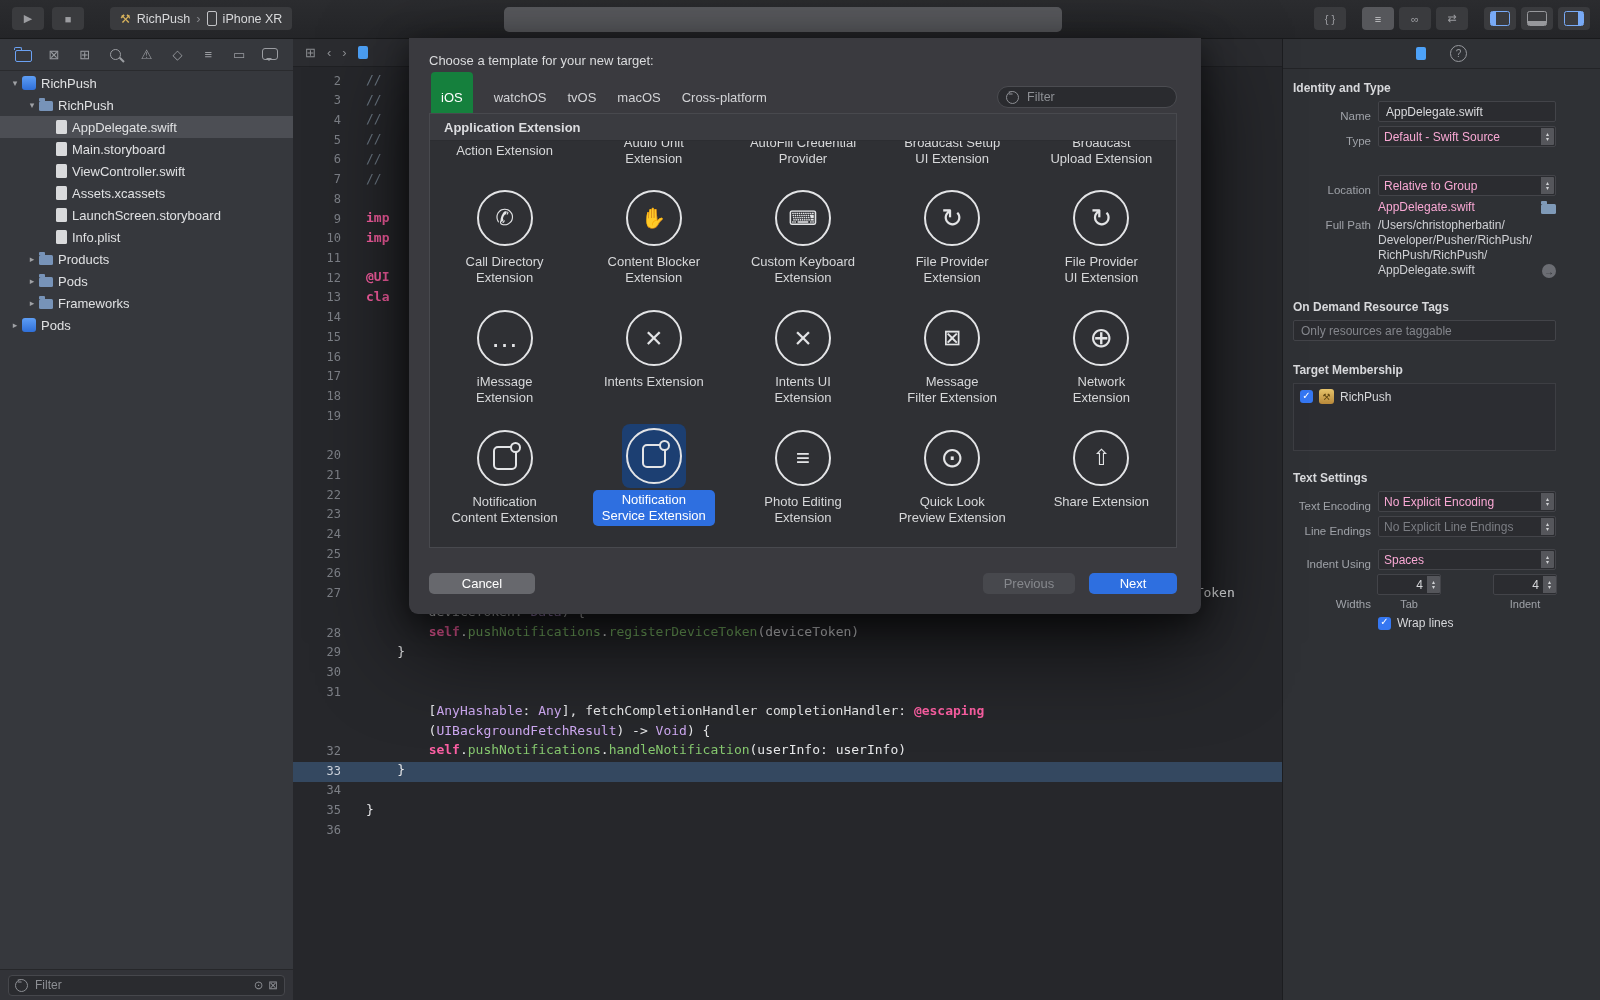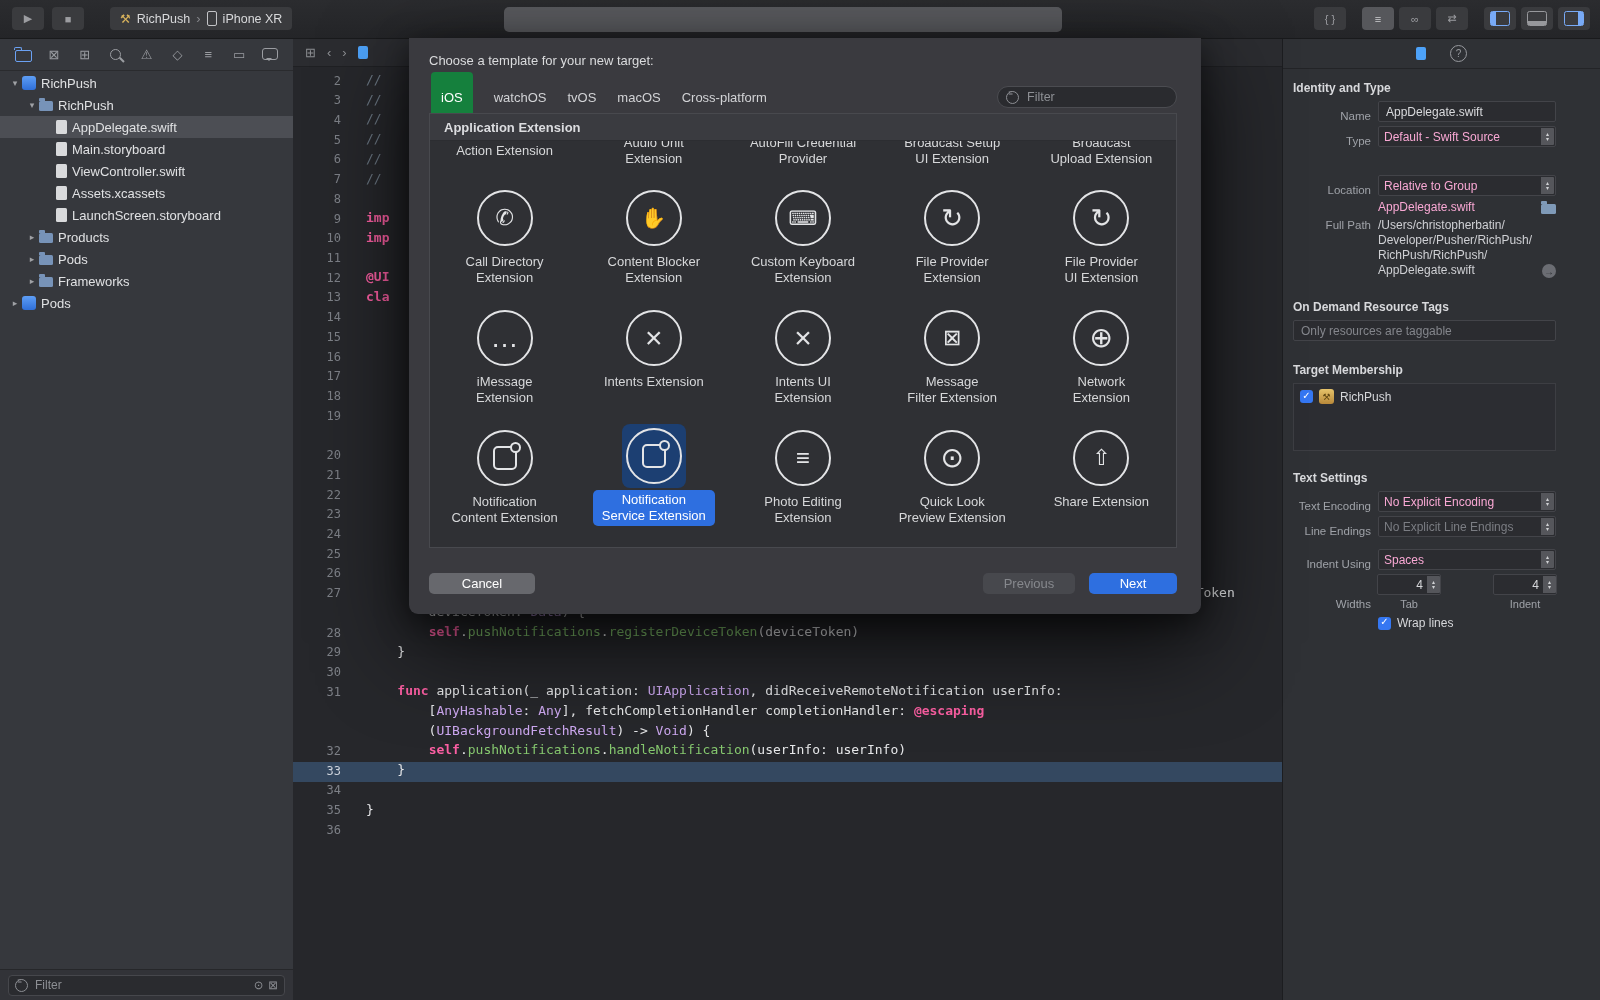--- a/index.html
+++ b/index.html
@@ -258,20 +258,25 @@
         <div class="tree-row" style="padding-left: 42px;">
           <span class="tri"></span>
           <span class="tree-ic ic-doc"></span>
           <span>Assets.xcassets</span>
         </div>
         <div class="tree-row" style="padding-left: 42px;">
           <span class="tri"></span>
           <span class="tree-ic ic-doc"></span>
           <span>LaunchScreen.storyboard</span>
         </div>
+        <div class="tree-row" style="padding-left: 42px;">
+          <span class="tri"></span>
+          <span class="tree-ic ic-doc"></span>
+          <span>Info.plist</span>
+        </div>
         <div class="tree-row" style="padding-left: 25px;">
           <span class="tri">▸</span>
           <span class="tree-ic ic-folder"></span>
           <span>Products</span>
         </div>
         <div class="tree-row" style="padding-left: 25px;">
           <span class="tri">▸</span>
           <span class="tree-ic ic-folder"></span>
           <span>Pods</span>
         </div>
@@ -330,21 +335,21 @@
         <div class="crow"><span class="ln">22</span><span class="src"></span></div>
         <div class="crow"><span class="ln">23</span><span class="src"></span></div>
         <div class="crow"><span class="ln">24</span><span class="src"></span></div>
         <div class="crow"><span class="ln">25</span><span class="src"></span></div>
         <div class="crow"><span class="ln">26</span><span class="src"></span></div>
         <div class="crow"><span class="ln">27</span><span class="src">                                                                                                         <span class="pl">eToken</span></span></div>
         <div class="crow"><span class="ln"></span><span class="src"><span class="pl">        deviceToken: </span><span class="ty">Data</span><span class="pl">) {</span></span></div>
         <div class="crow"><span class="ln">28</span><span class="src"><span class="pl">        </span><span class="kw">self</span><span class="pl">.</span><span class="fn">pushNotifications</span><span class="pl">.</span><span class="fn">registerDeviceToken</span><span class="pl">(deviceToken)</span></span></div>
         <div class="crow"><span class="ln">29</span><span class="src"><span class="pl">    }</span></span></div>
         <div class="crow"><span class="ln">30</span><span class="src"></span></div>
-        <div class="crow"><span class="ln">31</span><span class="src"><span class="pl">    </span><span class="kw">func</span><span class="pl"> application(_ application: </span><span class="ty">UIApplication</span><span class="pl">, didReceiveRemoteNotification userInfo:</span></span></div>
+        <div class="crow"><span class="ln">31</span></div>
         <div class="crow"><span class="ln"></span><span class="src"><span class="pl">        [</span><span class="ty">AnyHashable</span><span class="pl">: </span><span class="ty">Any</span><span class="pl">], fetchCompletionHandler completionHandler: </span><span class="kw">@escaping</span></span></div>
         <div class="crow"><span class="ln"></span><span class="src"><span class="pl">        (</span><span class="ty">UIBackgroundFetchResult</span><span class="pl">) -&gt; </span><span class="ty">Void</span><span class="pl">) {</span></span></div>
         <div class="crow"><span class="ln">32</span><span class="src"><span class="pl">        </span><span class="kw">self</span><span class="pl">.</span><span class="fn">pushNotifications</span><span class="pl">.</span><span class="fn">handleNotification</span><span class="pl">(userInfo: userInfo)</span></span></div>
         <div class="crow hl"><span class="ln">33</span><span class="src"><span class="pl">    }</span></span></div>
         <div class="crow"><span class="ln">34</span><span class="src"></span></div>
         <div class="crow"><span class="ln">35</span><span class="src"><span class="pl">}</span></span></div>
         <div class="crow"><span class="ln">36</span><span class="src"></span></div>
       </div>
   </div>
 

